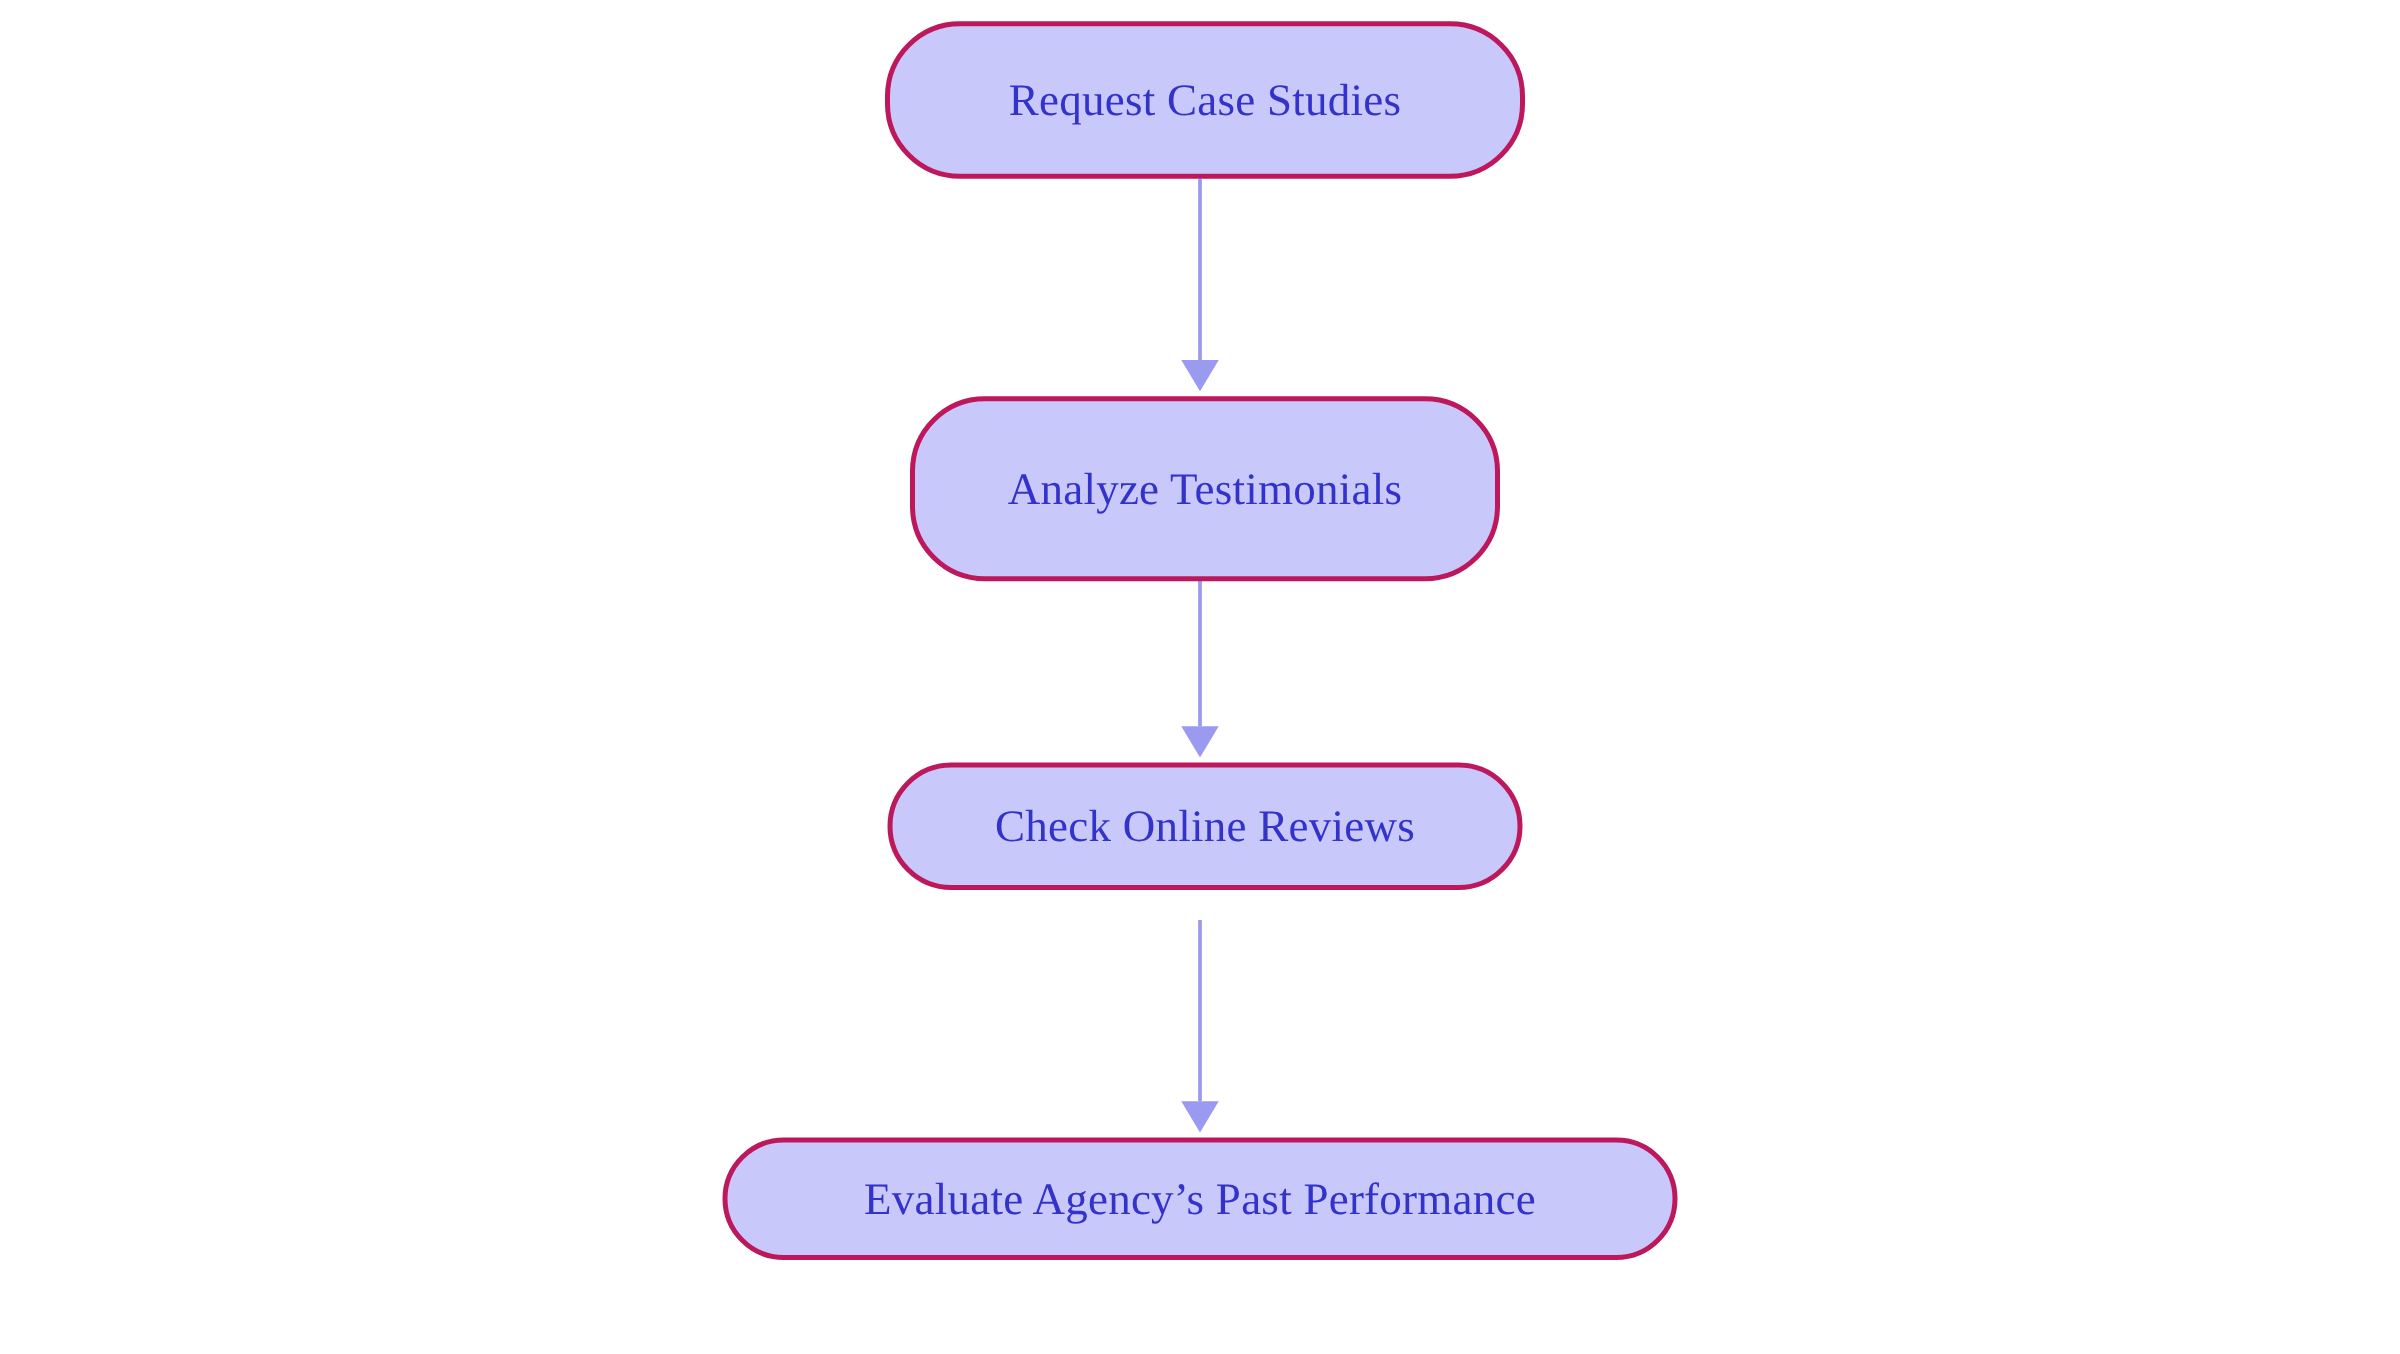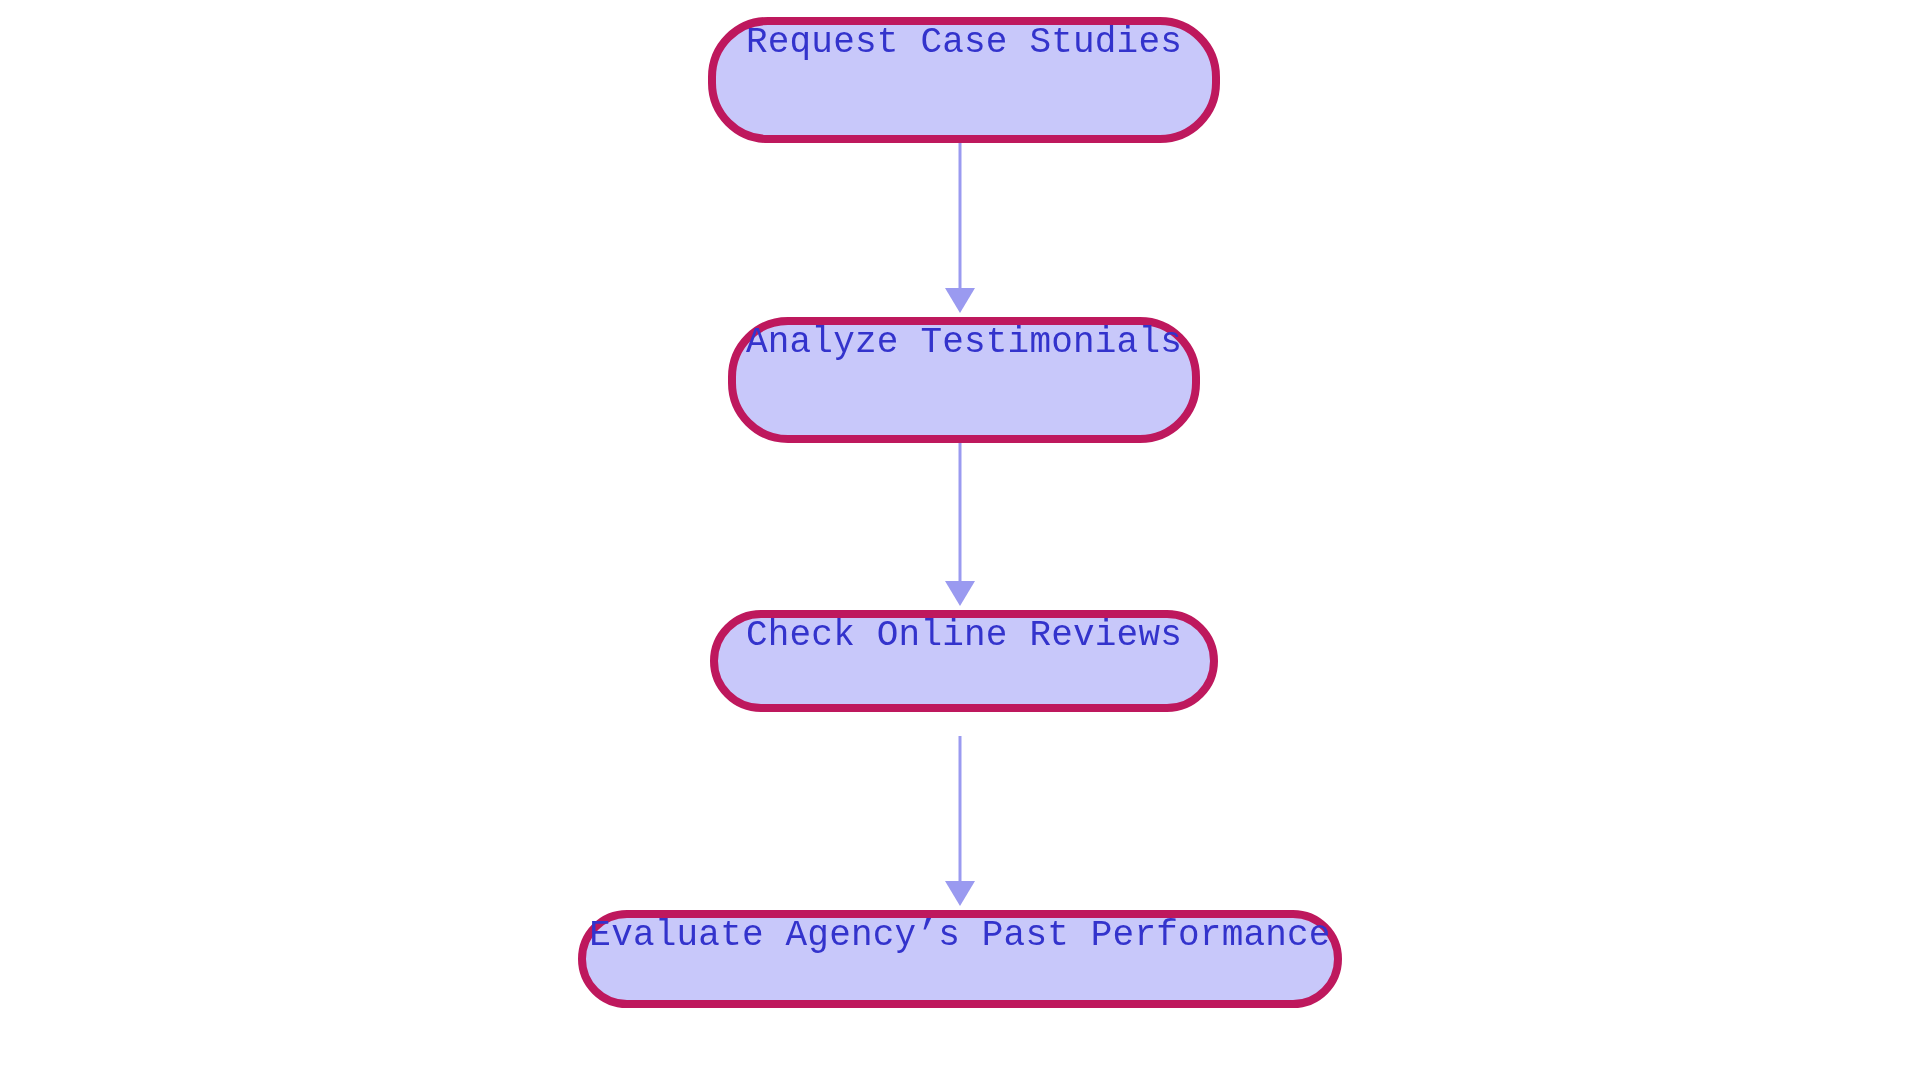--- a/index.html
+++ b/index.html
@@ -19,27 +19,27 @@
     position: relative;
     width: 1920px;
     height: 1083px;
     background: #ffffff;
   }
 
   .flow-node {
     position: absolute;
     box-sizing: border-box;
     display: flex;
-    align-items: flex-start;
+    align-items: center;
     justify-content: center;
     background: #c8c8fa;
-    border: 8px solid #be185d;
+    border: 4px solid #be185d;
     border-radius: 60px;
     color: #3333cc;
-    font-family: Liberation Mono, monospace;
+    font-family: Liberation Serif, serif;
     font-size: 36px;
     font-weight: 400;
     letter-spacing: 0.2px;
     white-space: nowrap;
     line-height: 1;
   }
 
   .node-label {
     display: block;
     color: #3333cc;
@@ -51,21 +51,21 @@
   #node-1 {
     left: 708px;
     top: 17px;
     width: 512px;
     height: 126px;
   }
   #node-2 {
     left: 728px;
     top: 317px;
     width: 472px;
-    height: 126px;
+    height: 148px;
   }
   #node-3 {
     left: 710px;
     top: 610px;
     width: 508px;
     height: 102px;
   }
   #node-4 {
     left: 578px;
     top: 910px;

